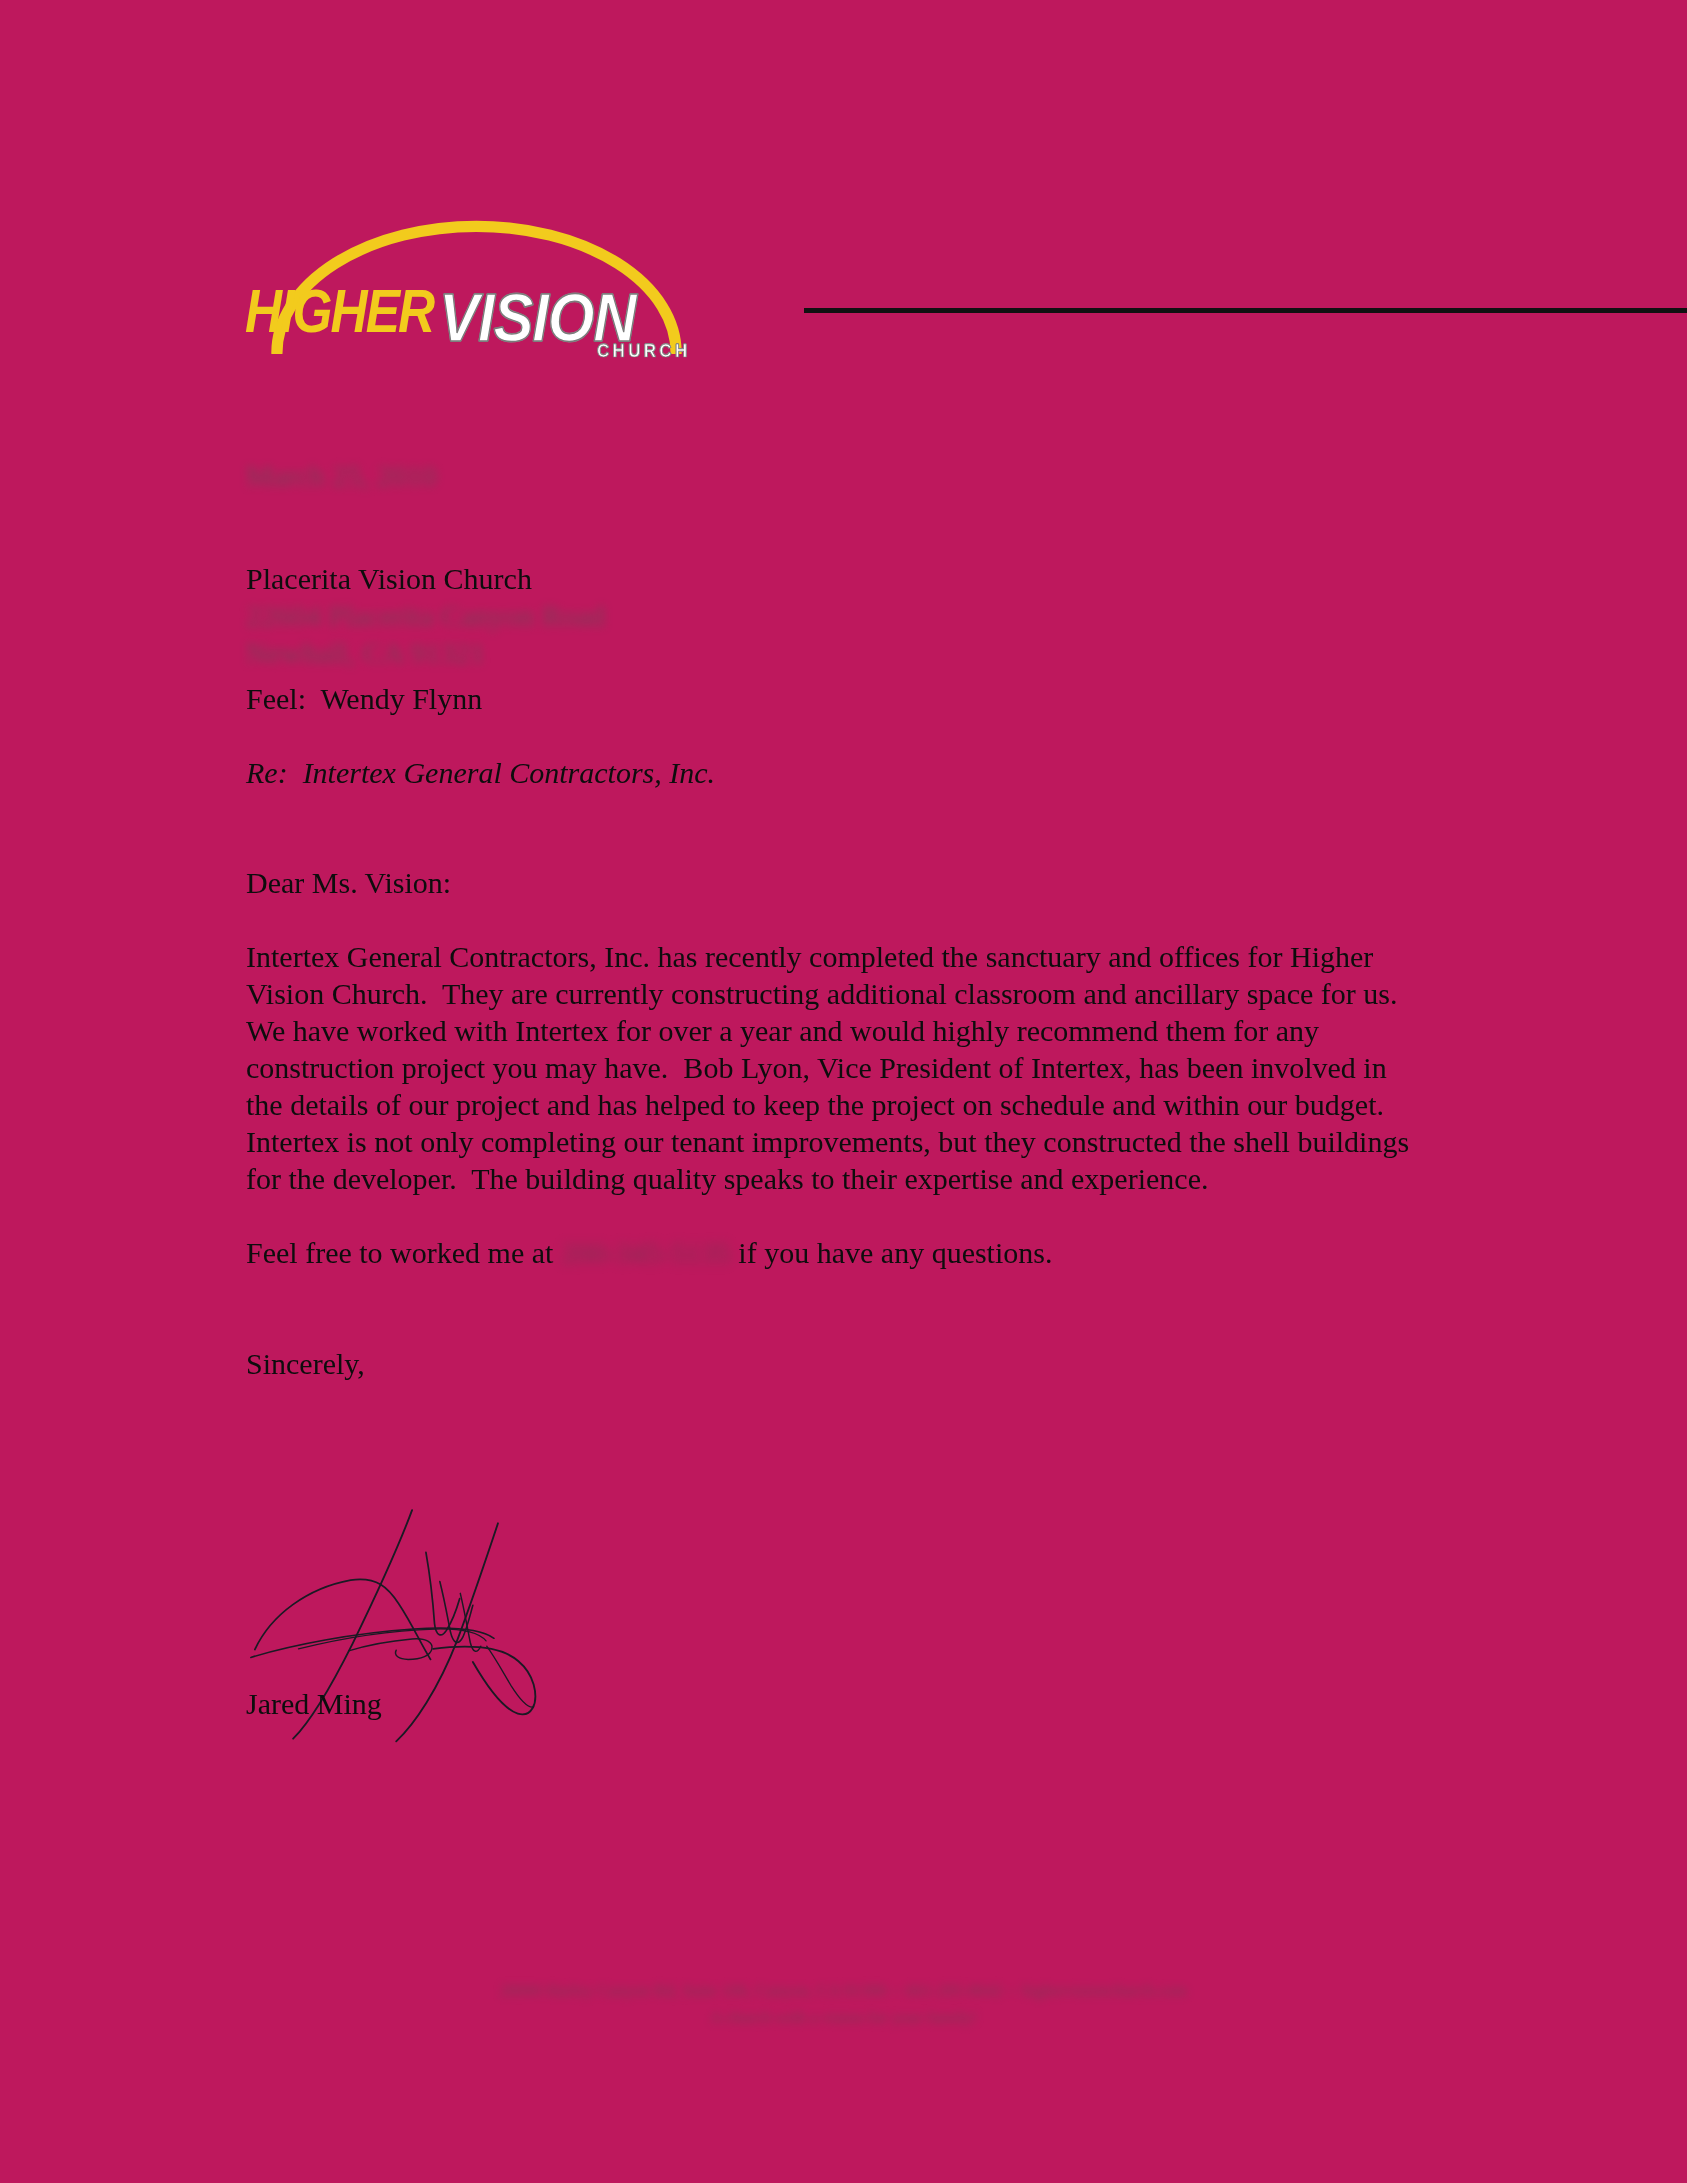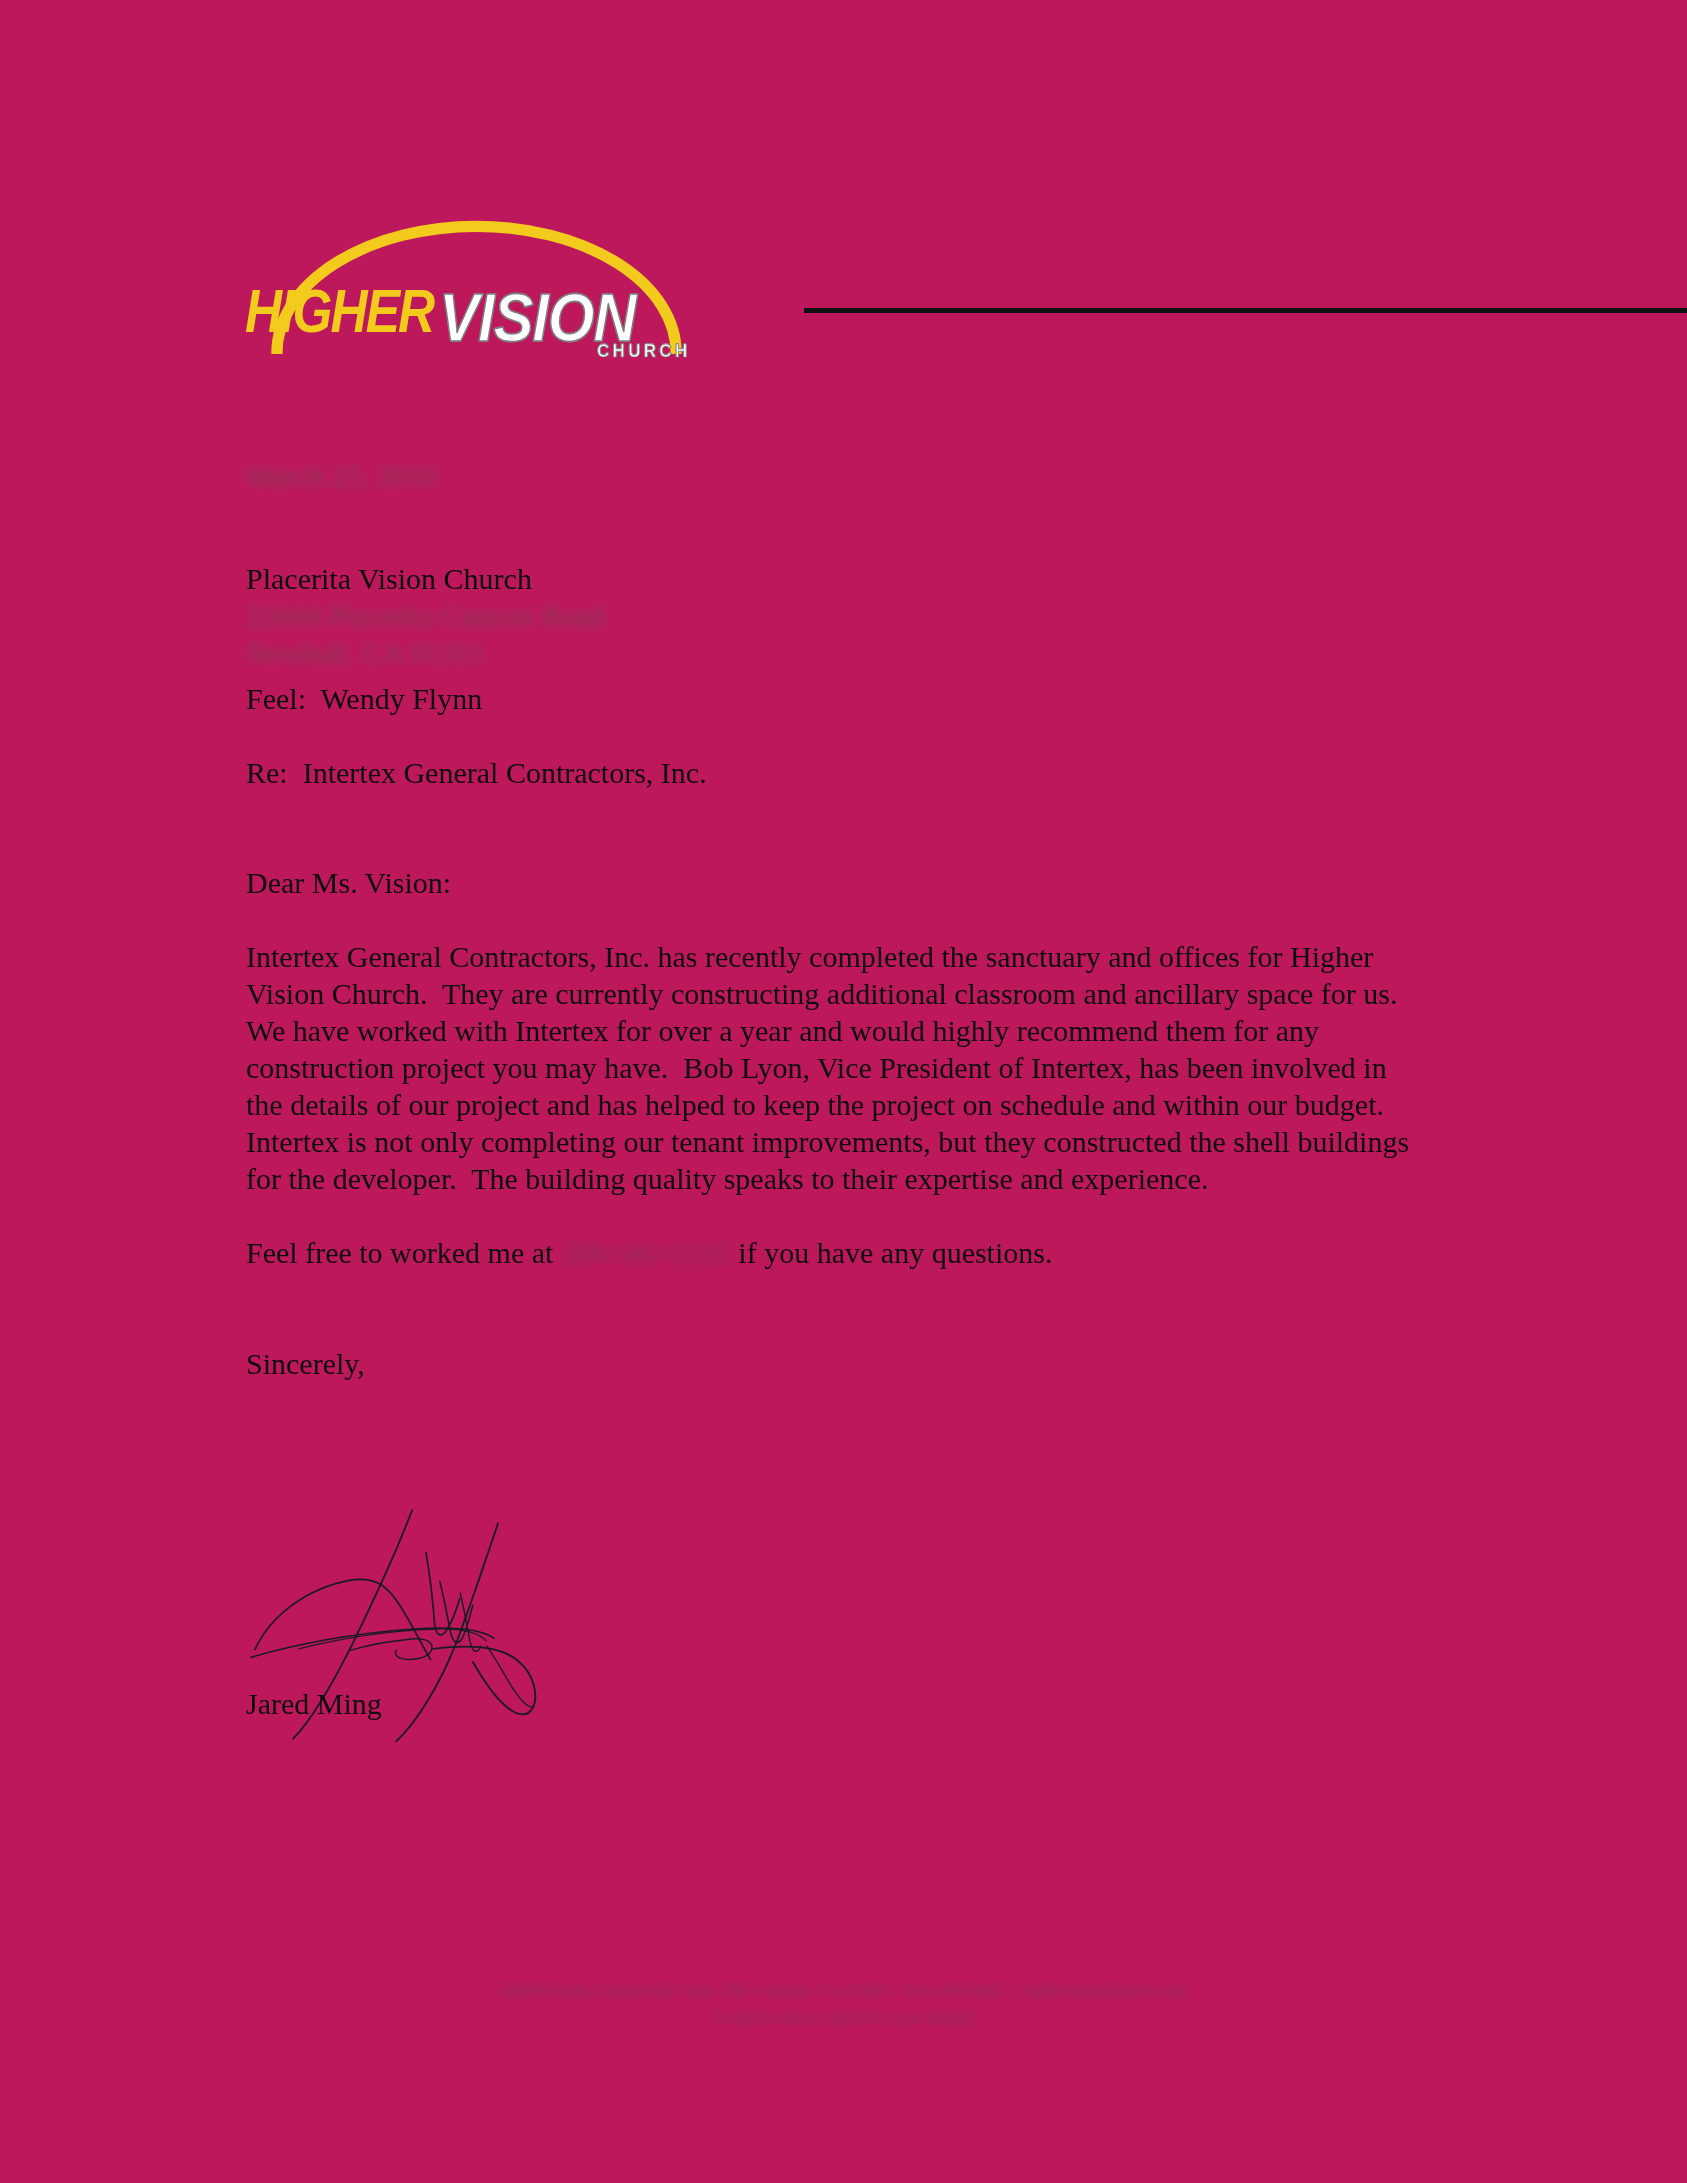--- a/index.html
+++ b/index.html
@@ -119,21 +119,21 @@
 
   .blk { margin: 0; }
 
   .date-line { margin-bottom: 66px; }
 
   .addr-block { margin-bottom: 0px; }
   .addr-line { margin: 0; }
 
   .attn-line { margin-top: 9.3px; }
 
-  .re-line { margin-top: 37px; }
+  .re-line { margin-top: 37px; font-style: italic; }
 
   .salutation { margin-top: 73px; }
 
   .body-para {
     margin-top: 37px;
     text-align: left;
     width: 1164px;
   }
 
   .contact-para { margin-top: 37px; }

